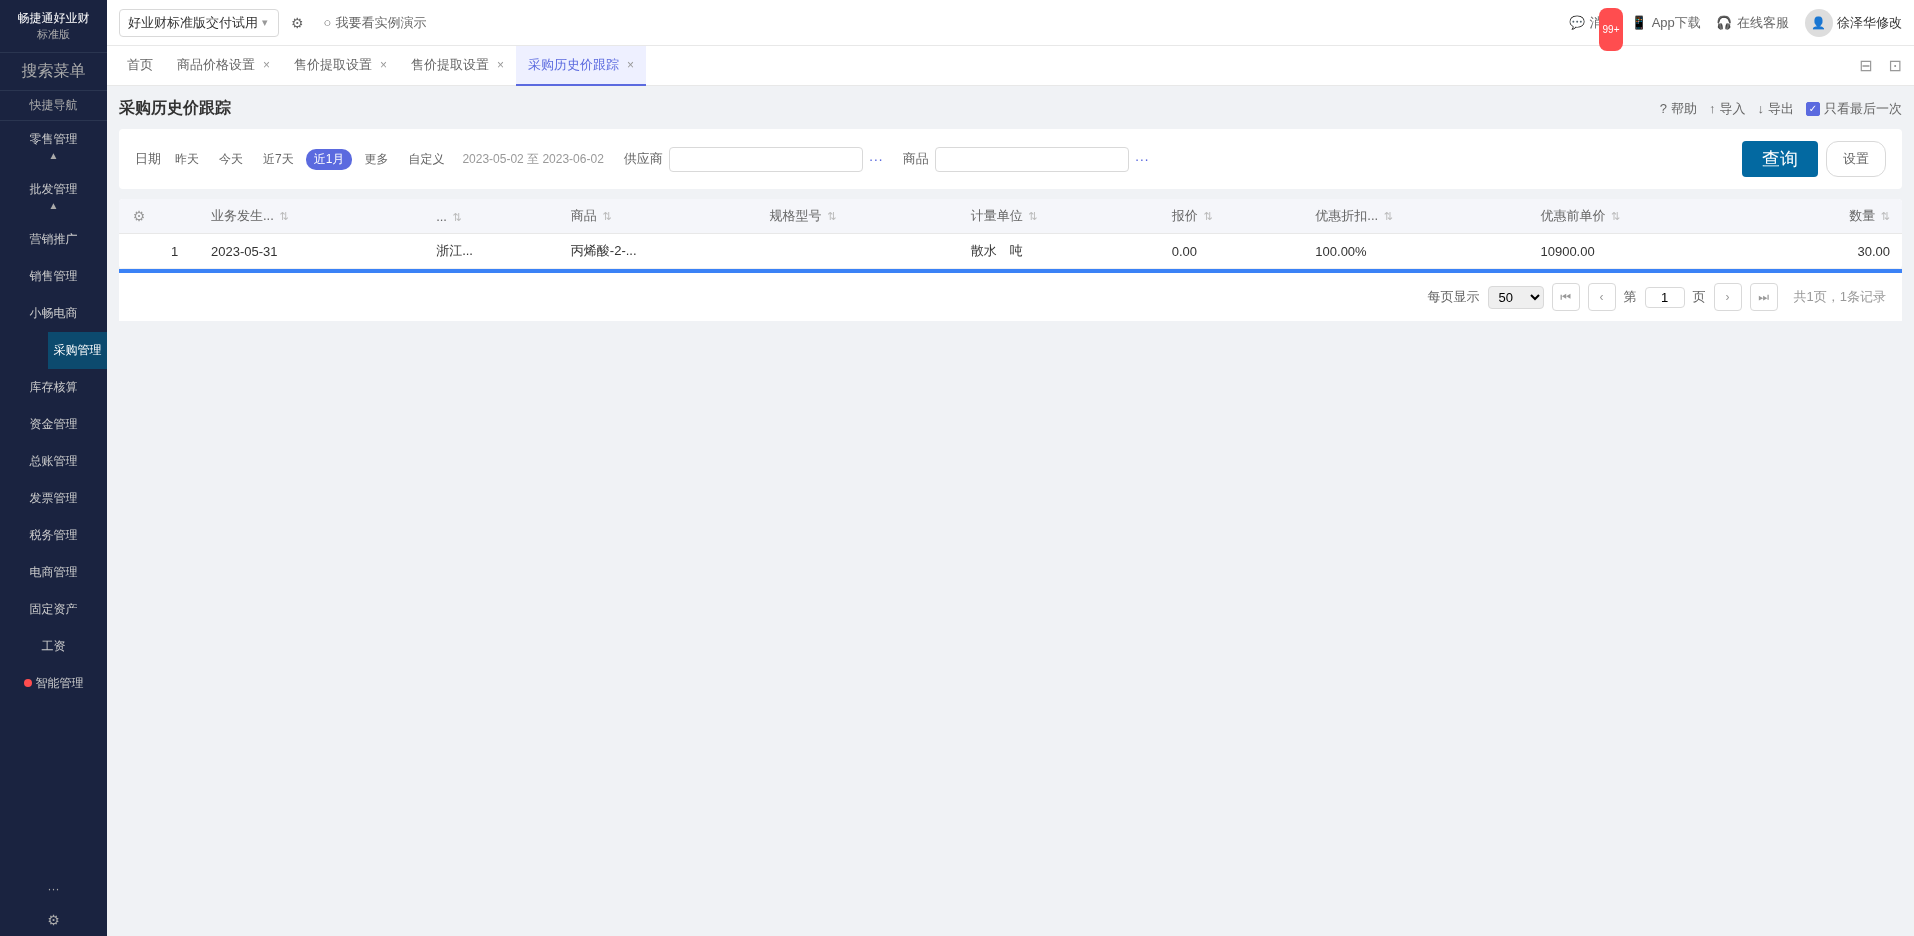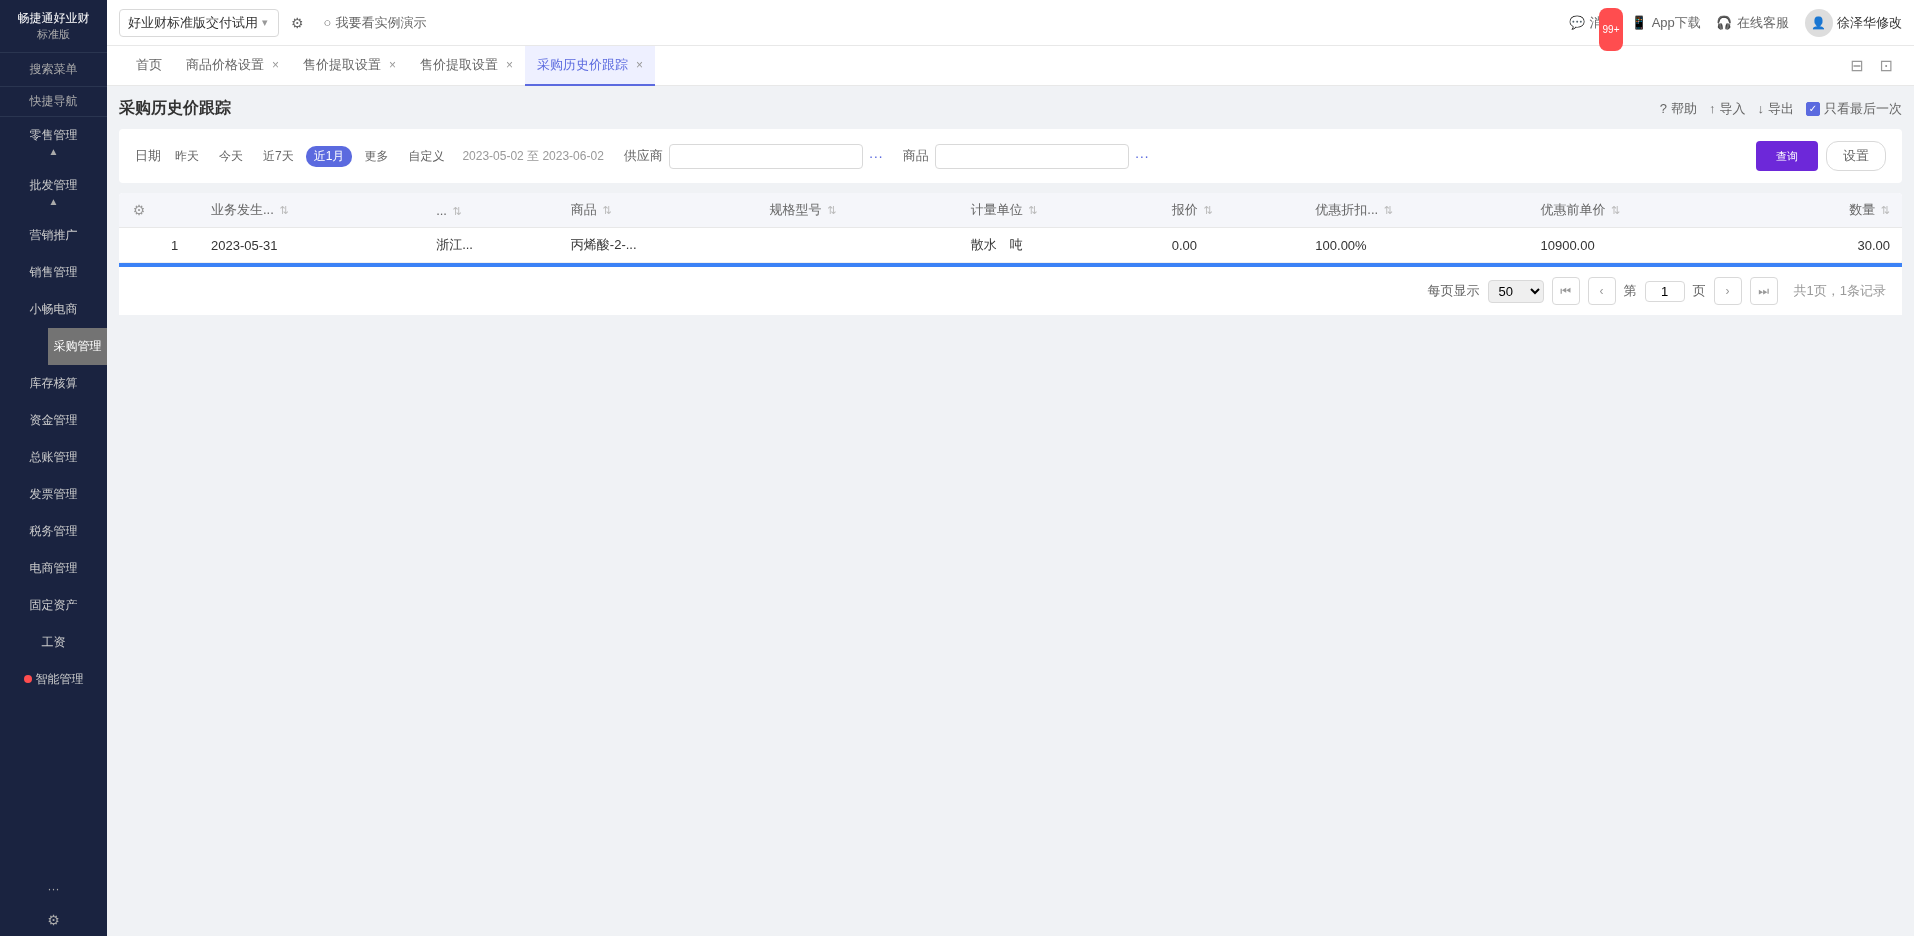--- a/index.html
+++ b/index.html
@@ -3,24 +3,24 @@
   <meta charset="utf-8">
   <style>
     * { box-sizing: border-box; margin: 0; padding: 0; }
     body { font-family: "Microsoft YaHei", Arial, sans-serif; font-size: 13px; background: #f0f2f5; color: #333; display: flex; height: 100vh; overflow: hidden; }
 
     
     .sidebar { width: 107px; background: #1a2340; display: flex; flex-direction: column; color: #ccc; flex-shrink: 0; }
     .sidebar-logo { padding: 10px 8px; background: #1a2340; border-bottom: 1px solid #2a3550; }
     .sidebar-logo-text { color: #fff; font-size: 12px; line-height: 1.4; text-align: center; }
     .sidebar-logo-sub { color: #aaa; font-size: 11px; text-align: center; }
-    .sidebar-search { padding: 8px; text-align: center; color: #aaa; font-size: 12px; cursor: pointer; border-bottom: 1px solid #2a3550; }
+    .sidebar-search { padding: 8px; text-align: center; color: #aaa; font-size: 16px; cursor: pointer; border-bottom: 1px solid #2a3550; }
     .sidebar-nav { padding: 6px; text-align: center; color: #aaa; font-size: 12px; cursor: pointer; border-bottom: 1px solid #2a3550; }
     .sidebar-item { padding: 10px 4px; text-align: center; color: #ccc; font-size: 12px; cursor: pointer; display: flex; flex-direction: column; align-items: center; gap: 2px; }
-    .sidebar-item.active { background: #737373; color: #fff; margin-left: 48px; }
+    .sidebar-item.active { background: #0c4a6e; color: #fff; margin-left: 48px; }
     .sidebar-arrow { font-size: 10px; color: #aaa; }
     .sidebar-dot { width: 8px; height: 8px; background: #ff4d4f; border-radius: 50%; display: inline-block; margin-right: 2px; }
     .sidebar-bottom { margin-top: auto; padding: 8px; text-align: center; color: #aaa; font-size: 12px; cursor: pointer; }
     .sidebar-gear { padding: 8px; text-align: center; color: #aaa; font-size: 14px; cursor: pointer; }
 
     
     .main { flex: 1; display: flex; flex-direction: column; overflow: hidden; background: #f0f2f5; }
 
     
     .topbar { background: #fff; display: flex; align-items: center; padding: 0 12px; height: 46px; border-bottom: 1px solid #e8e8e8; gap: 8px; }
@@ -28,21 +28,21 @@
     .topbar-dropdown-arrow { color: #999; font-size: 11px; }
     .topbar-gear { color: #666; cursor: pointer; font-size: 14px; padding: 4px; }
     .topbar-demo { display: flex; align-items: center; gap: 4px; color: #666; font-size: 13px; cursor: pointer; margin-left: 8px; }
     .topbar-right { margin-left: auto; display: flex; align-items: center; gap: 16px; }
     .topbar-icon-item { display: flex; align-items: center; gap: 4px; color: #666; font-size: 13px; cursor: pointer; position: relative; }
     .badge { background: #ff4d4f; color: #fff; font-size: 10px; border-radius: 8px; padding: 16px 4px; position: absolute; top: -6px; right: -8px; }
     .topbar-user { display: flex; align-items: center; gap: 4px; color: #333; font-size: 13px; cursor: pointer; }
     .user-avatar { width: 28px; height: 28px; border-radius: 50%; background: #ddd; display: flex; align-items: center; justify-content: center; font-size: 12px; color: #666; }
 
     
-    .tabbar { background: #fff; display: flex; align-items: center; padding: 0 17px; height: 40px; border-bottom: 1px solid #e8e8e8; gap: 0; }
+    .tabbar { background: #fff; display: flex; align-items: center; padding: 0 8px; height: 40px; border-bottom: 1px solid #e8e8e8; gap: 0; }
     .tab { padding: 0 12px; height: 40px; display: flex; align-items: center; gap: 4px; font-size: 13px; color: #666; cursor: pointer; border-bottom: 2px solid transparent; white-space: nowrap; }
     .tab.active { color: #5b6adf; background: #eef0ff; border-bottom: 2px solid #5b6adf; }
     .tab-close { font-size: 12px; color: #999; margin-left: 4px; cursor: pointer; }
     .tabbar-right { margin-left: auto; display: flex; align-items: center; gap: 8px; }
     .tab-collapse-btn { font-size: 16px; color: #999; cursor: pointer; padding: 4px; }
 
     
     .content { flex: 1; overflow: auto; padding: 12px; }
 
     
@@ -57,21 +57,21 @@
     .filter-bar { background: #fff; border-radius: 4px; padding: 12px 16px; margin-bottom: 10px; display: flex; align-items: center; gap: 20px; flex-wrap: wrap; }
     .filter-group { display: flex; align-items: center; gap: 6px; font-size: 13px; }
     .filter-label { color: #666; white-space: nowrap; }
     .date-options { display: flex; align-items: center; gap: 4px; }
     .date-option { padding: 2px 8px; border-radius: 10px; font-size: 12px; cursor: pointer; color: #666; }
     .date-option.active { background: #5b6adf; color: #fff; border-radius: 10px; }
     .date-range { font-size: 12px; color: #999; margin-left: 4px; }
     .filter-input { border: 1px solid #d9d9d9; border-radius: 4px; padding: 4px 8px; font-size: 13px; min-width: 180px; color: #333; }
     .filter-dots { color: #5b6adf; font-size: 14px; cursor: pointer; }
     .filter-actions { margin-left: auto; display: flex; gap: 8px; }
-    .btn-query { background: #6d28d9; color: #fff; border: none; border-radius: 4px; padding: 6px 20px; font-size: 11px; cursor: pointer; }
+    .btn-query { background: #0369a1; color: #fff; border: none; border-radius: 4px; padding: 6px 20px; font-size: 18px; cursor: pointer; }
     .btn-settings { background: #fff; color: #666; border: 1px solid #d9d9d9; border-radius: 12px; padding: 5px 16px; font-size: 13px; cursor: pointer; }
 
     
     .table-container { background: #fff; border-radius: 4px; overflow: auto; }
     .data-table { width: 100%; border-collapse: collapse; font-size: 13px; }
     .data-table th { background: #f5f6fa; color: #666; padding: 8px 12px; text-align: left; border-bottom: 1px solid #e8e8e8; white-space: nowrap; font-weight: normal; position: relative; }
     .data-table td { padding: 8px 12px; border-bottom: 1px solid #f0f0f0; color: #333; white-space: nowrap; }
     .th-icon { color: #bbb; font-size: 11px; margin-left: 2px; cursor: pointer; }
     .gear-cell { color: #999; font-size: 14px; cursor: pointer; }
 

